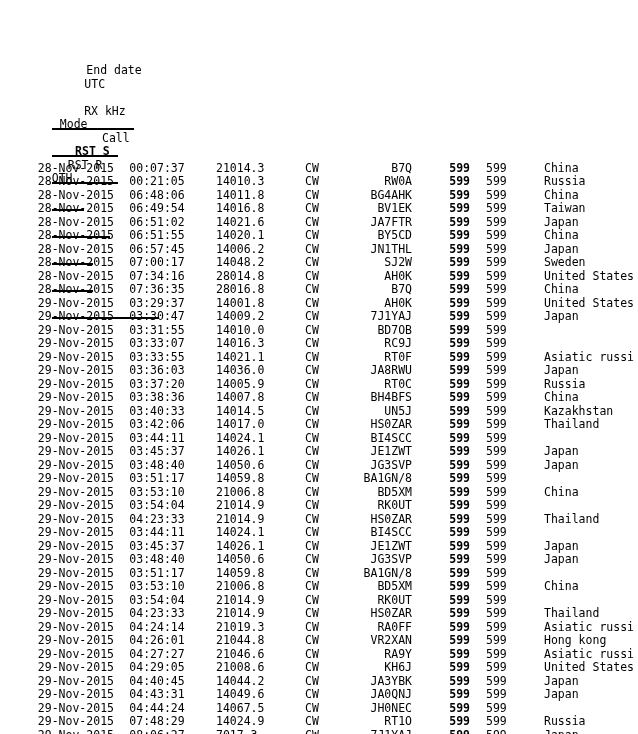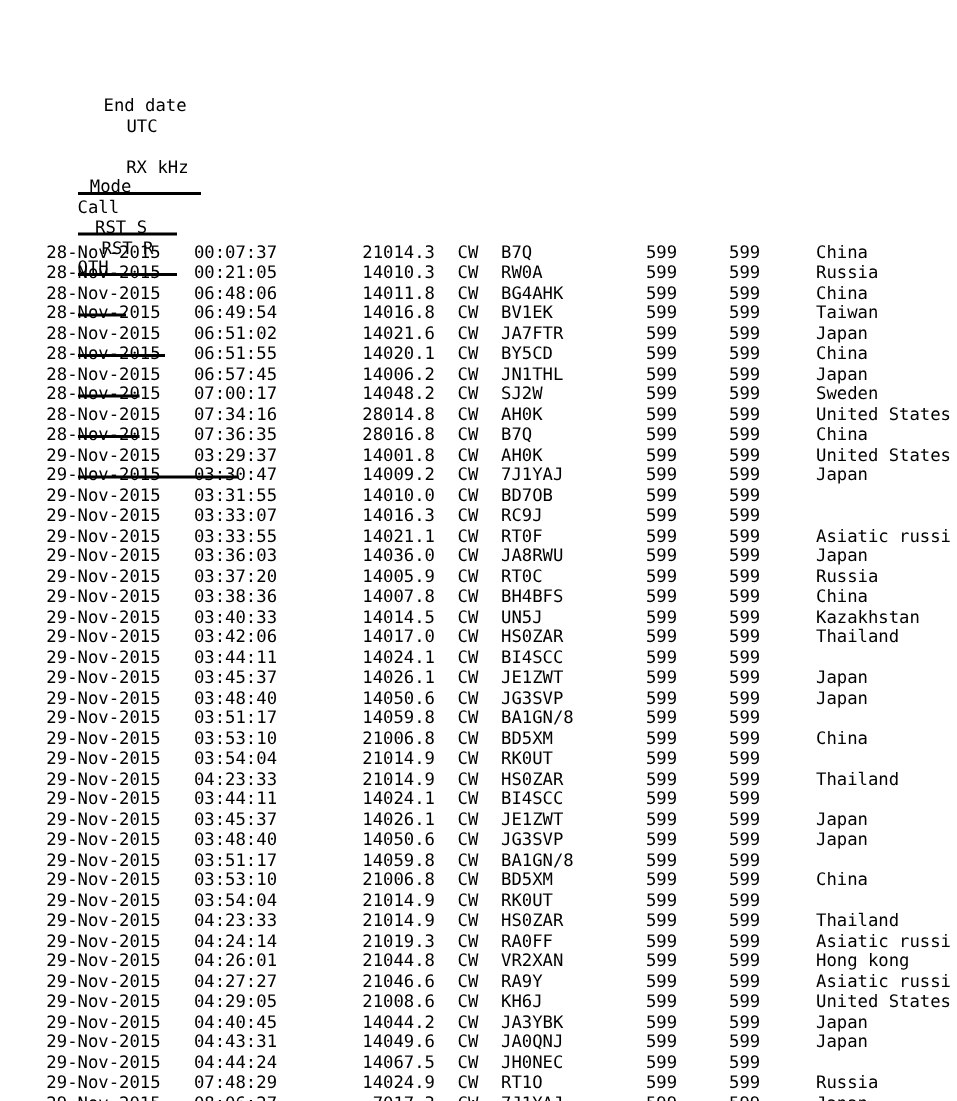--- a/index.html
+++ b/index.html
@@ -35,27 +35,27 @@
   .sep {
     height: 13px;
   }
   .cell {
     display: inline-block;
     vertical-align: top;
     white-space: pre;
     overflow: hidden;
   }
   
-  .c-date  { width: 90px;  text-align: center; }
+  .c-date  { width: 90px;  text-align: right; }
   .c-utc   { width: 86px;  text-align: center; }
-  .c-freq  { width: 74px;  text-align: right; }
+  .c-freq  { width: 74px;  text-align: left; }
   .c-gap   { width: 16px; }
   .c-mode  { width: 44px;  text-align: center; }
-  .c-call  { width: 78px;  text-align: left; }
-  .c-rsts  { width: 58px;  text-align: center; }
+  .c-call  { width: 78px;  text-align: right; }
+  .c-rsts  { width: 58px;  text-align: right; font-weight: bold; }
   .c-rstr  { width: 58px;  text-align: left; margin-left: 16px; }
   .c-qth   { width: 130px; text-align: left; }
   .dash {
     display: inline-block;
     vertical-align: top;
     border-bottom: 2px solid #000000;
     height: 6px;
   }
   .d-date { width: 82px; }
   .d-utc  { width: 66px; }

